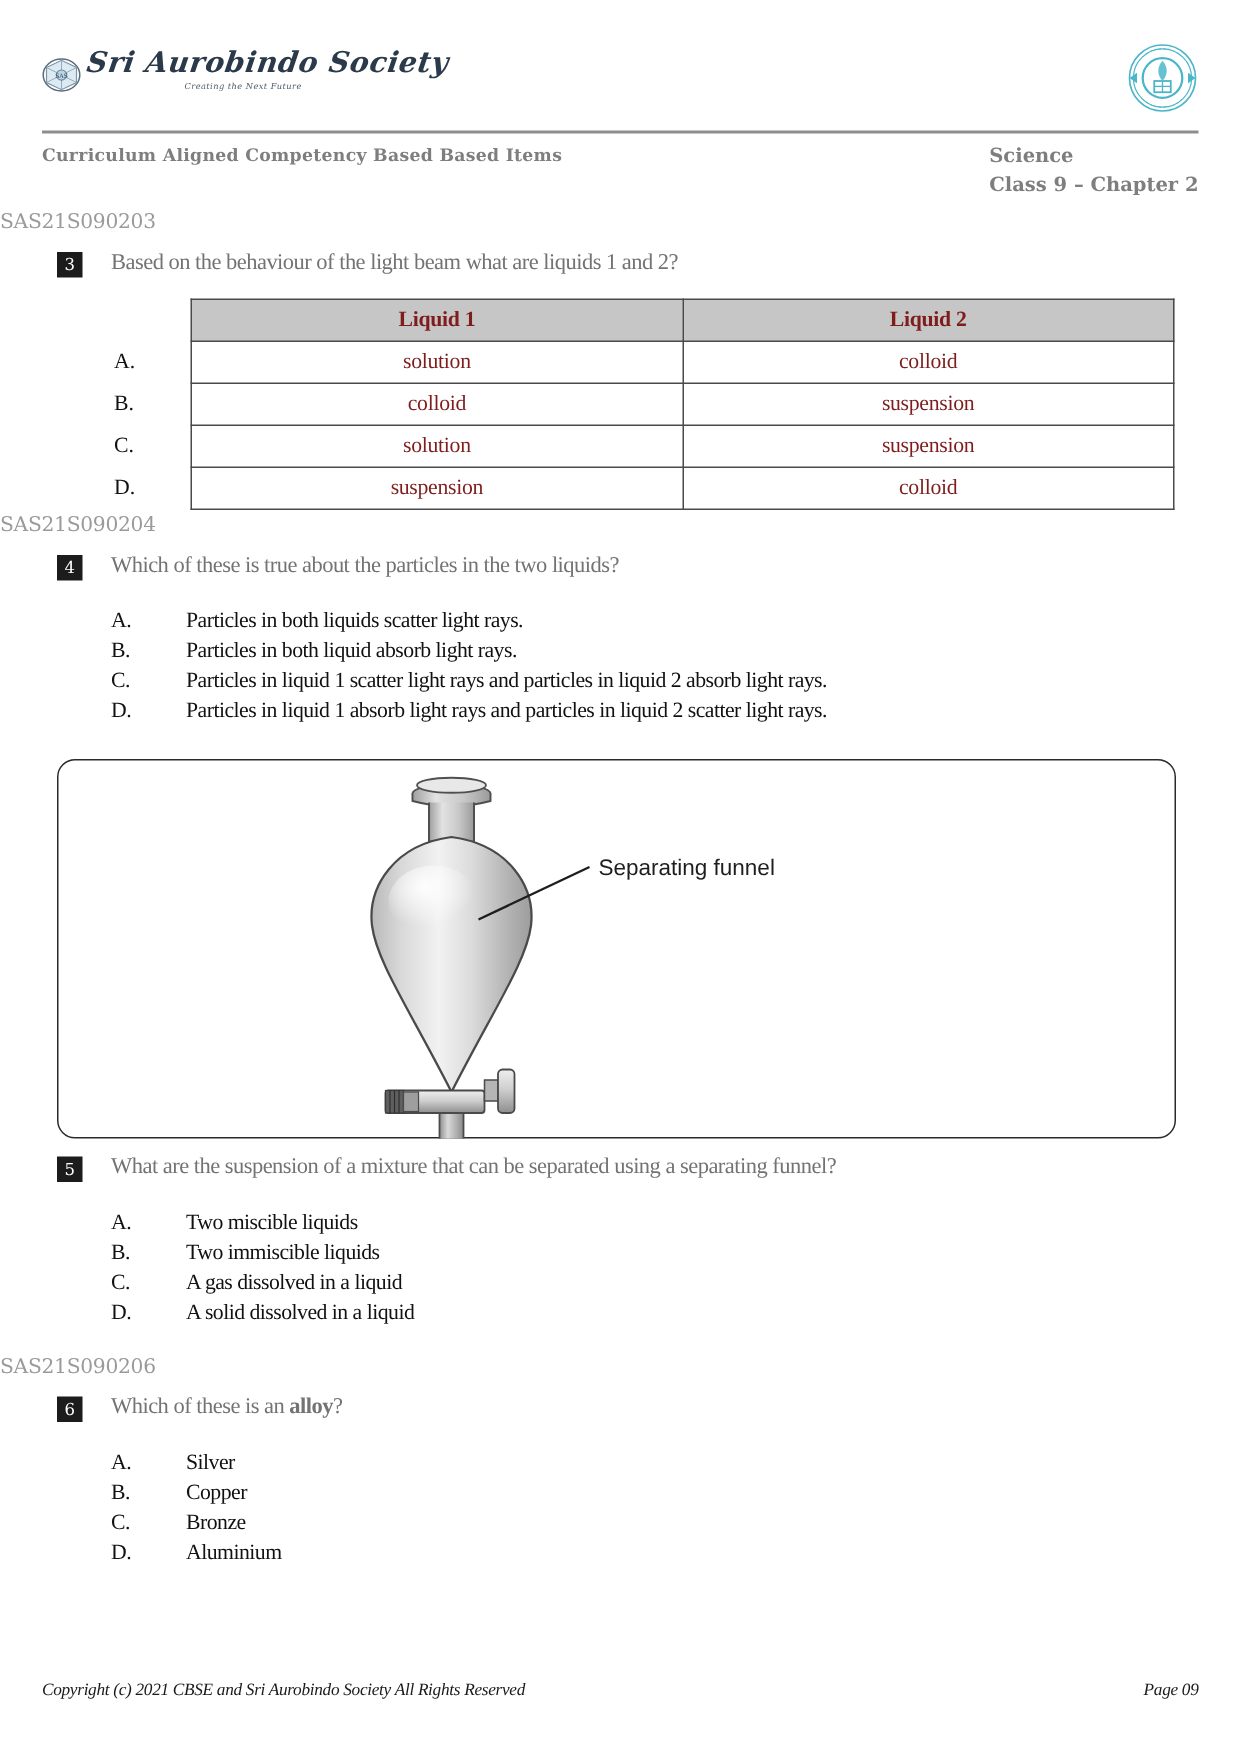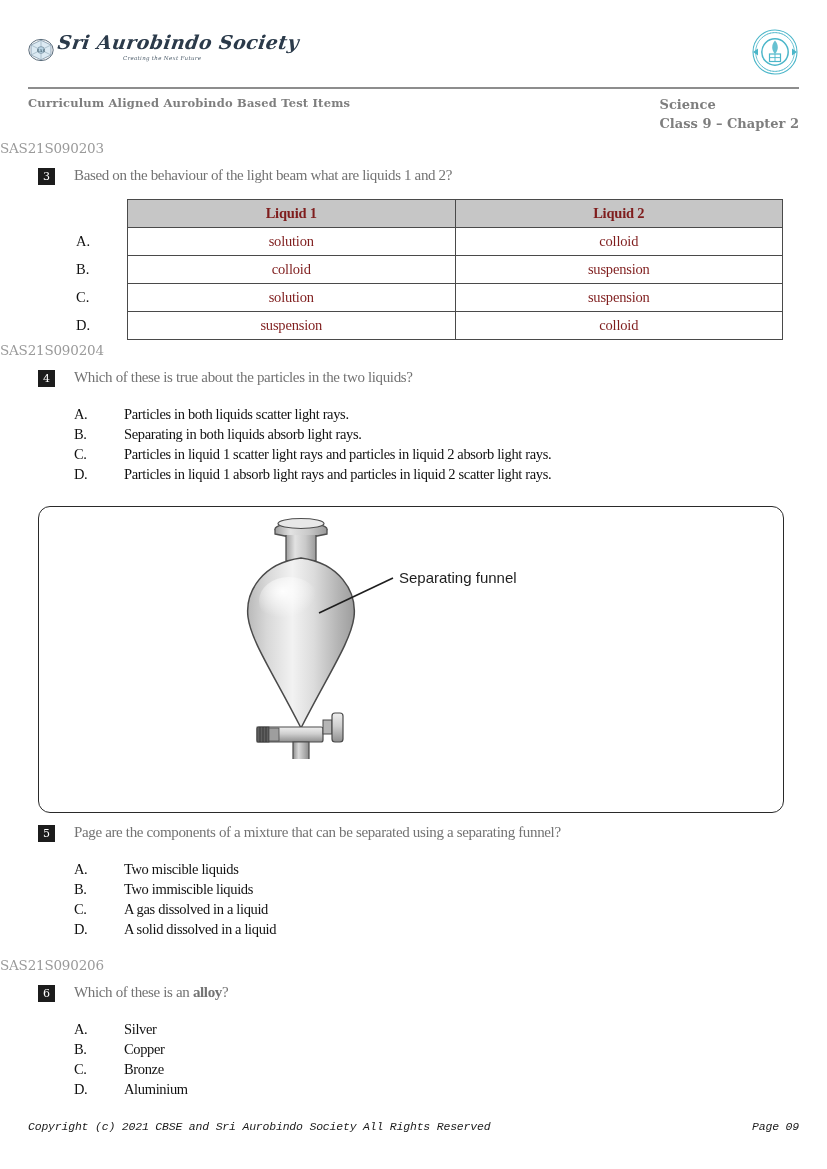--- a/index.html
+++ b/index.html
@@ -183,41 +183,41 @@
     font-size: 14.5px;
   }
   table.qtable td { background: #fff; }
 
   
   .figbox {
     position: relative;
     margin: 22px auto 0 auto;
     margin-left: 38px;
     width: 746px;
-    height: 307px;
+    height: 253px;
     border: 1.6px solid #2a2a2a;
     border-radius: 12px;
     background: #fff;
     padding-left: 12px;
   }
   .figure-svg {
     position: absolute;
     left: 50%;
     transform: translateX(-50%);
     top: 6px;
   }
 
   
   .footer {
     position: absolute;
     left: 28px; right: 28px; bottom: 36px;
     display: flex;
     justify-content: space-between;
     align-items: baseline;
-    font-family: Liberation Mono, monospace;
+    font-family: Liberation Serif, serif;
     font-style: italic;
     font-size: 11.5px;
     color: #1a1a1a;
     letter-spacing: -0.2px;
   }
 </style>
 </head>
 <body>
 
 <div class="header-logos">
@@ -243,21 +243,21 @@
     <path d="M24 12.5 C20 17 20.5 22 24 26 C27.5 22 28 17 24 12.5 Z" fill="#4bb6c9" opacity="0.85"></path>
     <rect x="18.5" y="26" width="11" height="7.5" fill="none" stroke="#4bb6c9" stroke-width="1.2"></rect>
     <path d="M18.5 29.6 L29.5 29.6 M24 26 L24 33.5" stroke="#4bb6c9" stroke-width="0.9"></path>
     <path d="M11 10 A 18 18 0 0 1 37 10" fill="none" stroke="#4bb6c9" stroke-width="0.6" stroke-dasharray="1.6 1.4"></path>
     <path d="M11 38 A 18 18 0 0 0 37 38" fill="none" stroke="#4bb6c9" stroke-width="0.6" stroke-dasharray="1.6 1.4"></path>
   </svg>
 </div>
 
 <div class="header-rule"></div>
 
-<div class="header-title">Curriculum Aligned Aurobindo Based Test Items</div>
+<div class="header-title">Curriculum Aligned Competency Based Based Items</div>
 <div class="header-right">
   <div>Science</div>
   <div>Class 9 – Chapter 2</div>
 </div>
 
 <div class="content">
 
   <div class="qcode">SAS21S090203</div>
   <div class="question-row">
     <div class="qnum">3</div>
@@ -304,21 +304,21 @@
     <div class="qnum">4</div>
     <div class="qtext">Which of these is true about the particles in the two liquids?</div>
   </div>
   <div class="options">
     <div class="opt">
       <span class="opt-letter">A.</span>
       <span class="opt-text">Particles in both liquids scatter light rays.</span>
     </div>
     <div class="opt">
       <span class="opt-letter">B.</span>
-      <span class="opt-text">Separating in both liquids absorb light rays.</span>
+      <span class="opt-text">Particles in both liquid absorb light rays.</span>
     </div>
     <div class="opt">
       <span class="opt-letter">C.</span>
       <span class="opt-text">Particles in liquid 1 scatter light rays and particles in liquid 2 absorb light rays.</span>
     </div>
     <div class="opt">
       <span class="opt-letter">D.</span>
       <span class="opt-text">Particles in liquid 1 absorb light rays and particles in liquid 2 scatter light rays.</span>
     </div>
   </div>
@@ -382,21 +382,21 @@
 
       <path d="M92 229 L92 289 L100 297 L108 289 L108 229 Z" fill="url(#stemG)" stroke="#4a4a4a" stroke-width="1.2"></path>
 
       <line x1="118" y1="100" x2="192" y2="65" stroke="#1e1e1e" stroke-width="1.6"></line>
       <text x="198" y="70" font-family="Liberation Sans, sans-serif" font-size="15" fill="#1e1e1e">Separating funnel</text>
     </svg>
   </div>
 
   <div class="question-row">
     <div class="qnum">5</div>
-    <div class="qtext">Page are the components of a mixture that can be separated using a  separating funnel?</div>
+    <div class="qtext">What are the suspension of a mixture that can be separated using a  separating funnel?</div>
   </div>
   <div class="options">
     <div class="opt">
       <span class="opt-letter">A.</span>
       <span class="opt-text">Two miscible liquids</span>
     </div>
     <div class="opt">
       <span class="opt-letter">B.</span>
       <span class="opt-text">Two immiscible liquids</span>
     </div>

